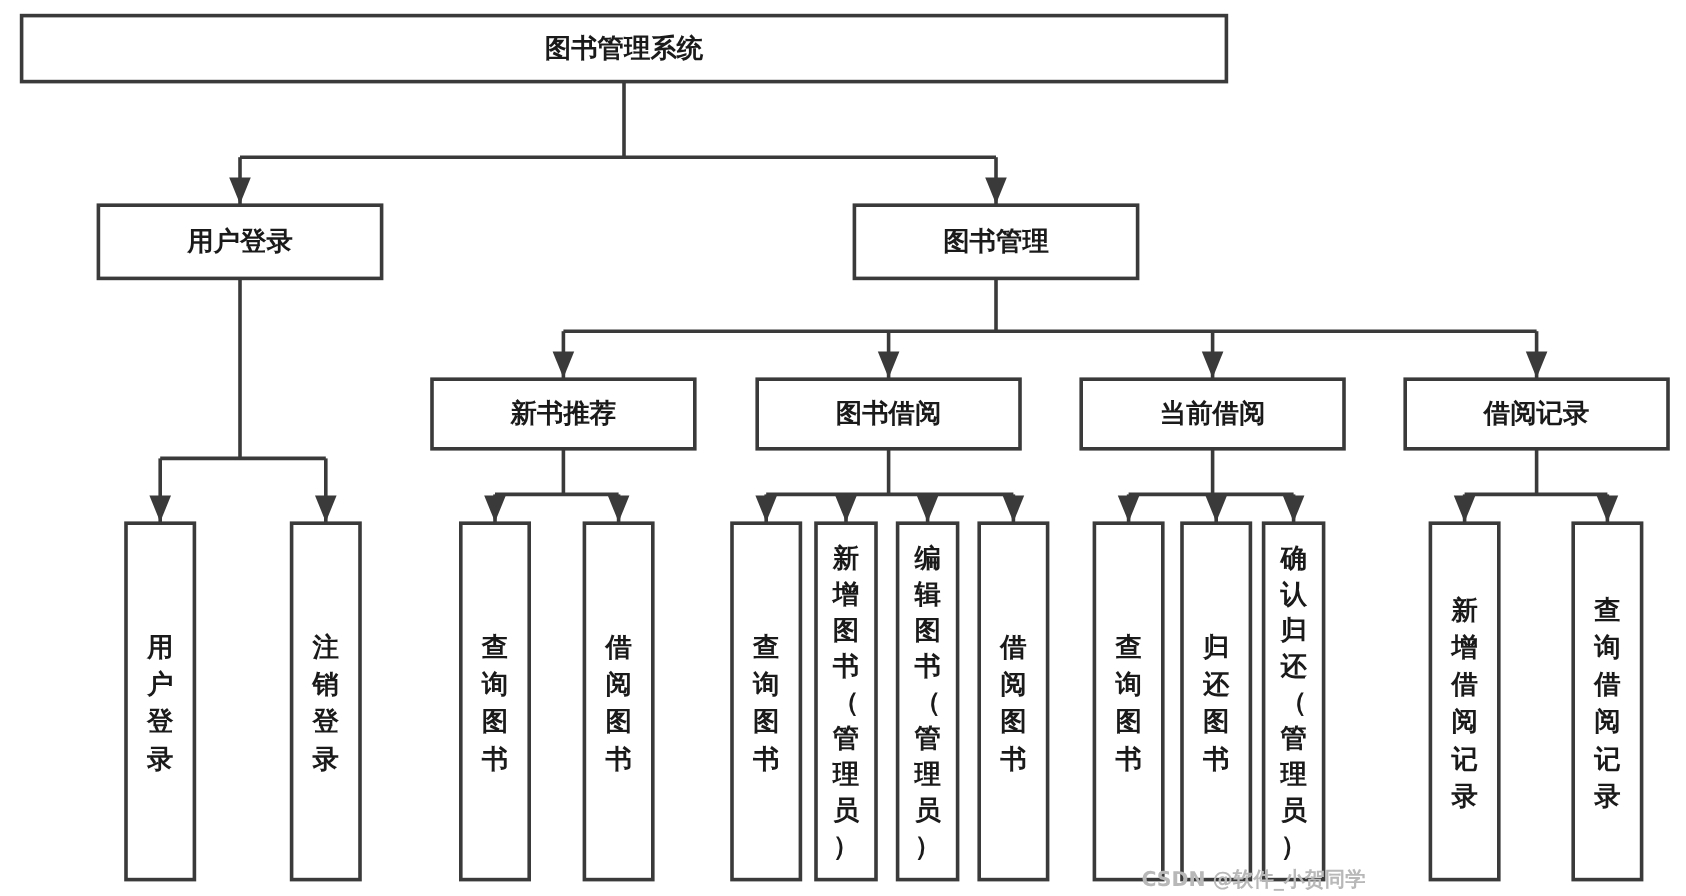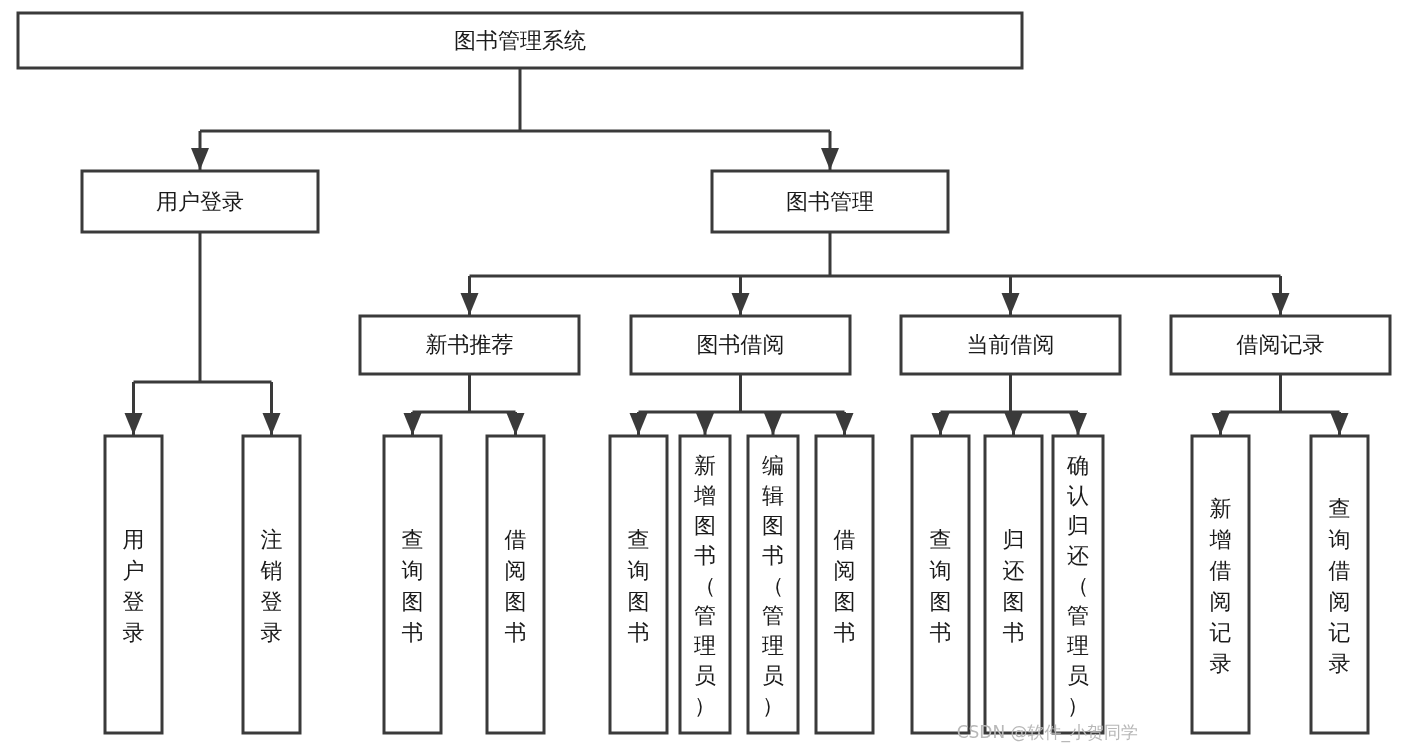--- a/index.html
+++ b/index.html
@@ -11,20 +11,21 @@
     width: 1405px;
     height: 747px;
     font-family: "DejaVu Sans", "Liberation Sans", sans-serif;
     overflow: hidden;
   }
   #diagram-root {
     position: relative;
     width: 1146px;
     height: 747px;
     background: #ffffff;
+    font-weight: bold;
   }
   svg.canvas {
     position: absolute;
     top: 0;
     left: 0;
     width: 1405px;
     height: 747px;
   }
   .node-box {
     fill: #ffffff;

